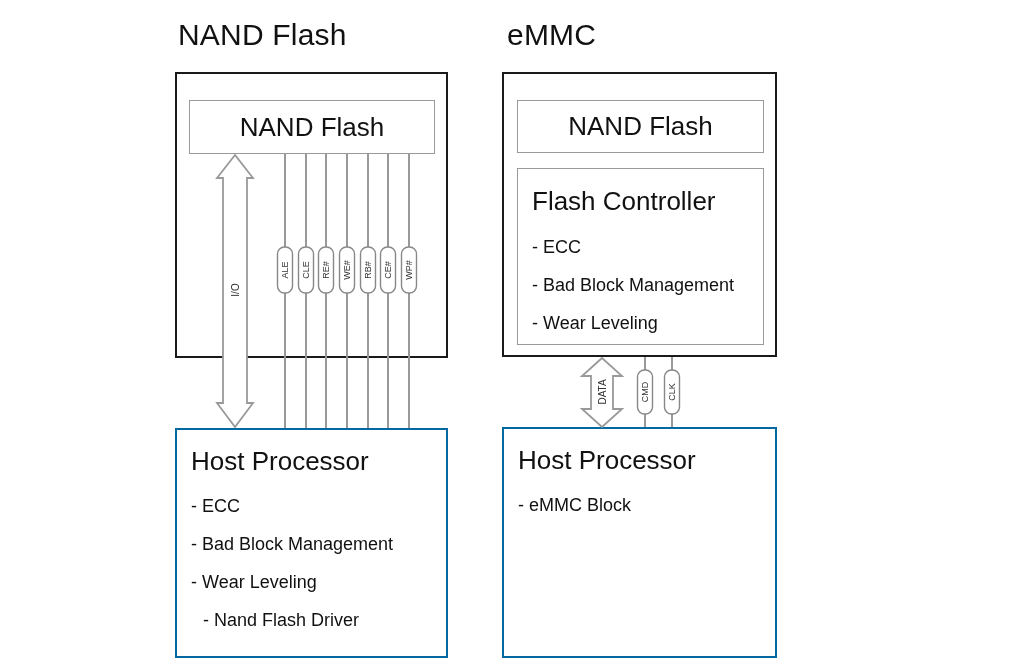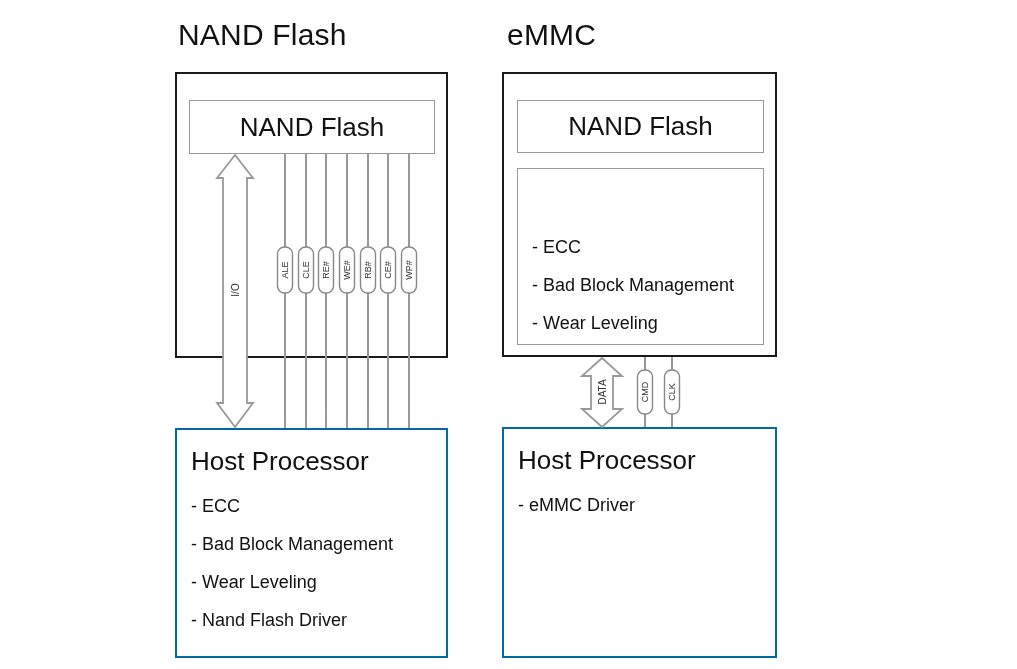--- a/index.html
+++ b/index.html
@@ -72,40 +72,41 @@
 
   <div class="box inner-box" style="left:189px;top:100px;width:246px;height:54px;">
     <span>NAND Flash</span>
   </div>
 
   <div class="box panel" style="left:175px;top:428px;width:273px;height:230px;">
     <div class="panel-title" style="top:16px;">Host Processor</div>
     <div class="panel-item" style="top:66px;">- ECC</div>
     <div class="panel-item" style="top:104px;">- Bad Block Management</div>
     <div class="panel-item" style="top:142px;">- Wear Leveling</div>
-    <div class="panel-item" style="top:180px;">- Nand Flash Driver</div>
+    <div class="panel-item" style="top:180px;margin-left:12px;">- Nand Flash Driver</div>
   </div>
 
   <div class="section-title" style="left:507px;top:18px;">eMMC</div>
 
   <div class="box outer-box" style="left:502px;top:72px;width:275px;height:285px;"></div>
 
   <div class="box inner-box sub-box" style="left:517px;top:100px;width:247px;height:53px;">
     <span>NAND Flash</span>
   </div>
 
   <div class="box sub-box" style="left:517px;top:168px;width:247px;height:177px;">
+    <div class="panel-title" style="top:17px;">Flash Controller</div>
     <div class="panel-item" style="top:68px;">- ECC</div>
     <div class="panel-item" style="top:106px;">- Bad Block Management</div>
     <div class="panel-item" style="top:144px;">- Wear Leveling</div>
   </div>
 
   <div class="box panel" style="left:502px;top:427px;width:275px;height:231px;">
     <div class="panel-title" style="top:16px;">Host Processor</div>
-    <div class="panel-item" style="top:66px;">- eMMC Driver</div>
+    <div class="panel-item" style="top:66px;">- eMMC Block</div>
   </div>
 
   <svg class="overlay" width="1017" height="669" viewBox="0 0 1017 669">
 
     <g>
       <line class="sig-line" x1="285" y1="154" x2="285" y2="428"></line>
       <line class="sig-line" x1="306" y1="154" x2="306" y2="428"></line>
       <line class="sig-line" x1="326" y1="154" x2="326" y2="428"></line>
       <line class="sig-line" x1="347" y1="154" x2="347" y2="428"></line>
       <line class="sig-line" x1="368" y1="154" x2="368" y2="428"></line>

